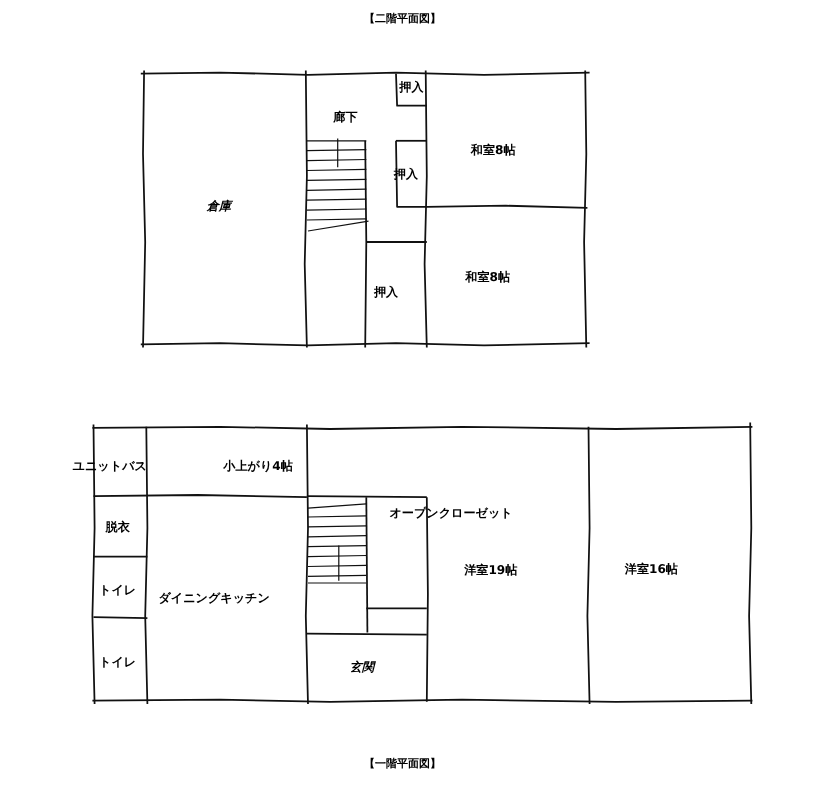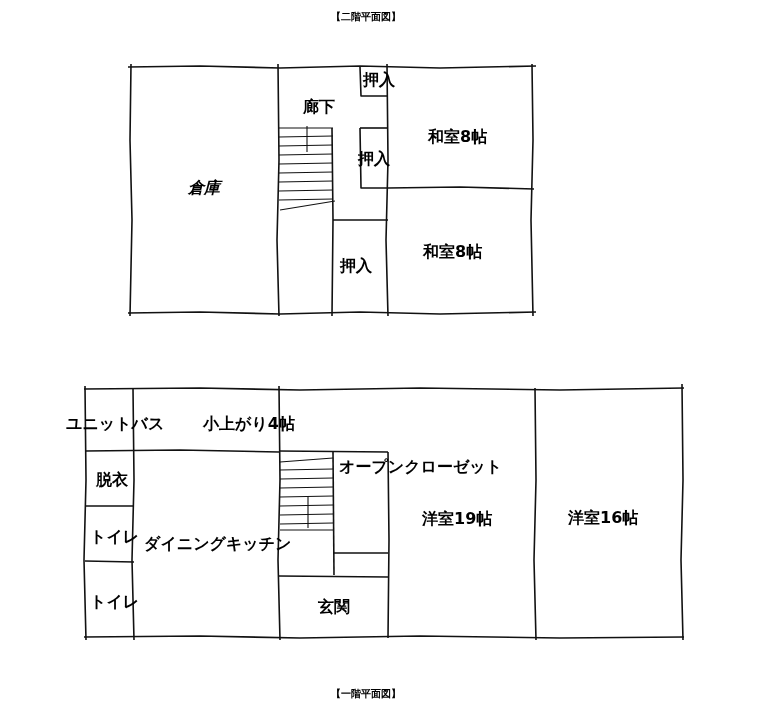--- a/index.html
+++ b/index.html
@@ -1,20 +1,20 @@
 <!DOCTYPE html>
 <html><head>
 <meta charset="utf-8">
 <style>
   html, body { margin:0; padding:0; background:#ffffff; }
   body { width:758px; height:721px; position:relative; overflow:hidden;
          font-family:"DejaVu Sans", sans-serif; color:#000; }
   .title { position:absolute; font-weight:bold; font-size:10px; letter-spacing:0; white-space:nowrap; }
   svg.plan { position:absolute; left:0; top:0; }
-  .lbl { position:absolute; font-weight:bold; font-size:16px; white-space:nowrap; line-height:14px; }
+  .lbl { position:absolute; font-weight:bold; font-size:11px; white-space:nowrap; line-height:14px; }
 </style>
 </head>
 <body>
 
 <div class="title" style="left:331px;top:10px;">【二階平面図】</div>
 
 <svg class="plan" width="758" height="721">
   <g stroke="#111" stroke-width="1.6" fill="none" stroke-linejoin="round">
 
     <g>
@@ -103,18 +103,18 @@
 <div class="lbl" style="left:340px;top:259px;">押入</div>
 <div class="lbl" style="left:428px;top:130px;">和室8帖</div>
 <div class="lbl" style="left:423px;top:245px;">和室8帖</div>
 
 <div class="lbl" style="left:66px;top:417px;">ユニットバス</div>
 <div class="lbl" style="left:160px;top:417px;margin-left:43px;">小上がり4帖</div>
 <div class="lbl" style="left:96px;top:473px;text-align:center;">脱衣</div>
 <div class="lbl" style="left:90px;top:530px;">トイレ</div>
 <div class="lbl" style="left:90px;top:595px;">トイレ</div>
 <div class="lbl" style="left:144px;top:537px;">ダイニングキッチン</div>
-<div class="lbl" style="left:339px;top:460px;">オープンクローゼット</div>
-<div class="lbl" style="left:318px;top:600px;">玄関</div>
+<div class="lbl" style="left:354px;top:460px;">オープンクローゼット</div>
+<div class="lbl" style="left:318px;top:600px;font-style:italic;">玄関</div>
 <div class="lbl" style="left:422px;top:512px;">洋室19帖</div>
 <div class="lbl" style="left:568px;top:511px;">洋室16帖</div>
 
 <div class="title" style="left:331px;top:687px;">【一階平面図】</div>
 
 </body></html>

